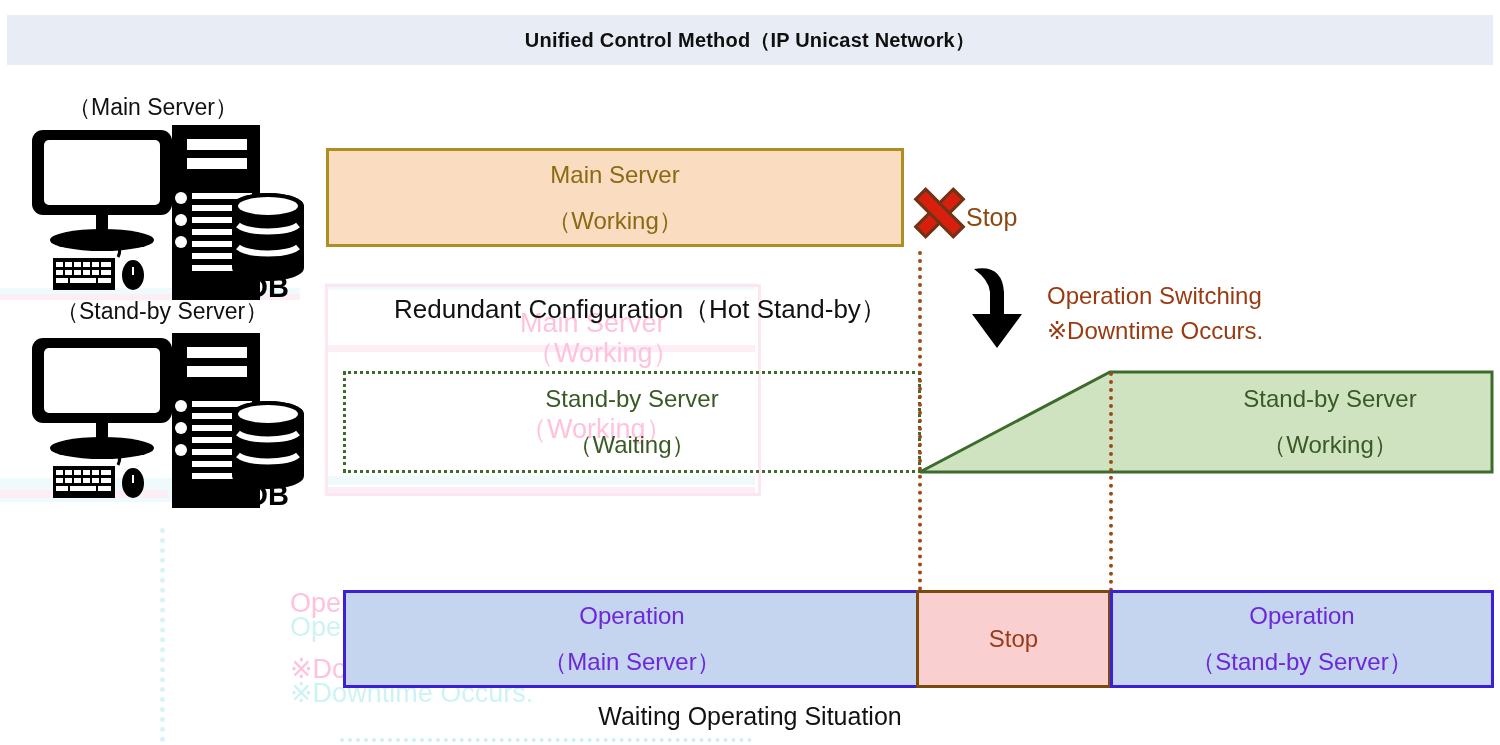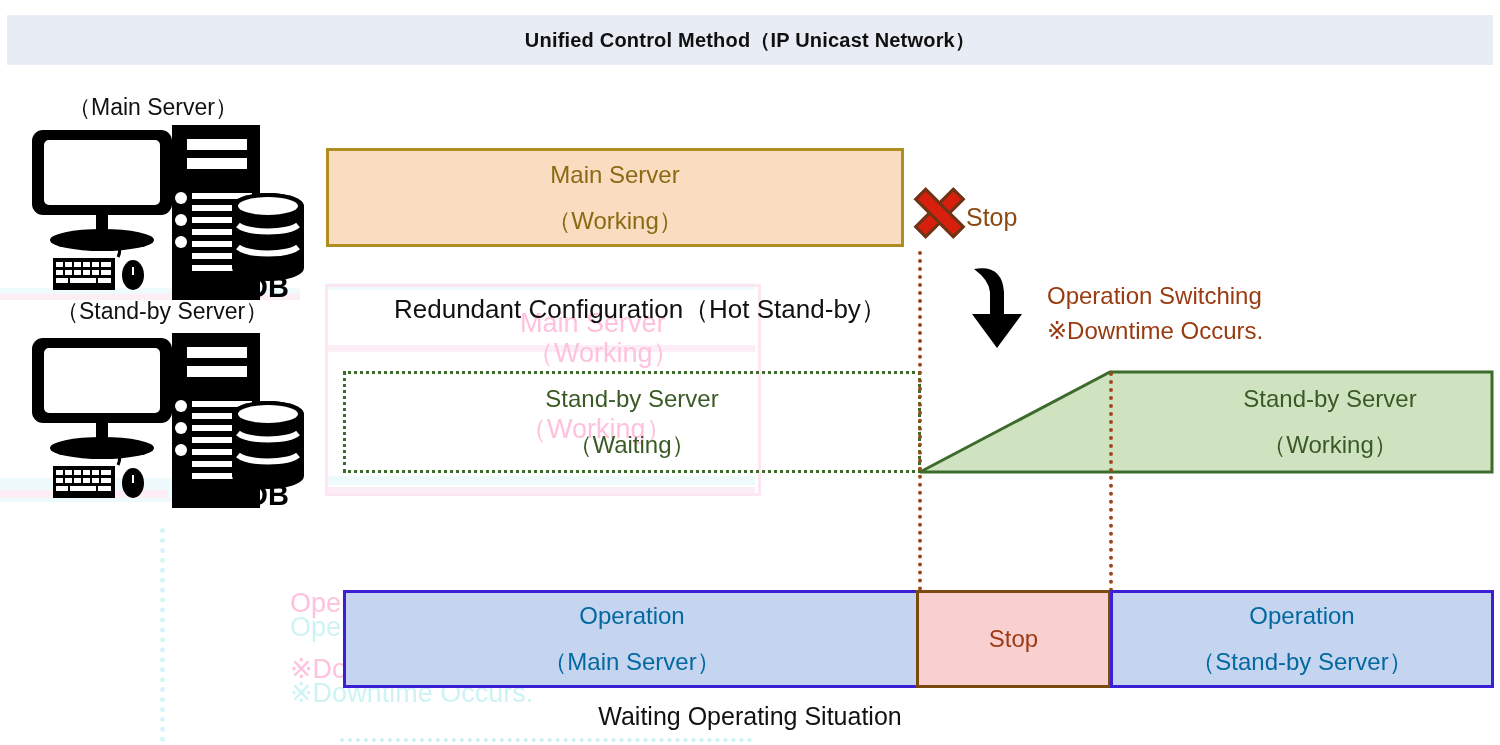--- a/index.html
+++ b/index.html
@@ -90,21 +90,21 @@
 
   
   .opbox{
     position:absolute;box-sizing:border-box;
     display:flex;flex-direction:column;align-items:center;justify-content:center;
   }
   #op-main{left:343px;top:590px;width:578px;height:98px;background:#c5d4ef;border:3px solid #3a21d8;}
   #op-stop{left:916px;top:590px;width:195px;height:98px;background:#f9cfcf;border:3px solid #7a4a10;}
   #op-standby{left:1110px;top:590px;width:384px;height:98px;background:#c5d4ef;border:3px solid #3a21d8;}
   .opbox .l{font-size:24px;line-height:46px;}
-  .blue .l{color:#0369a1;}
+  .blue .l{color:#6d28d9;}
   .red .l{color:#9a3a16;}
 
   
   #caption{position:absolute;left:0;top:702px;width:1500px;text-align:center;
     font-size:25px;color:#111;}
 </style>
 </head>
 <body>
 
 <div id="stage">

